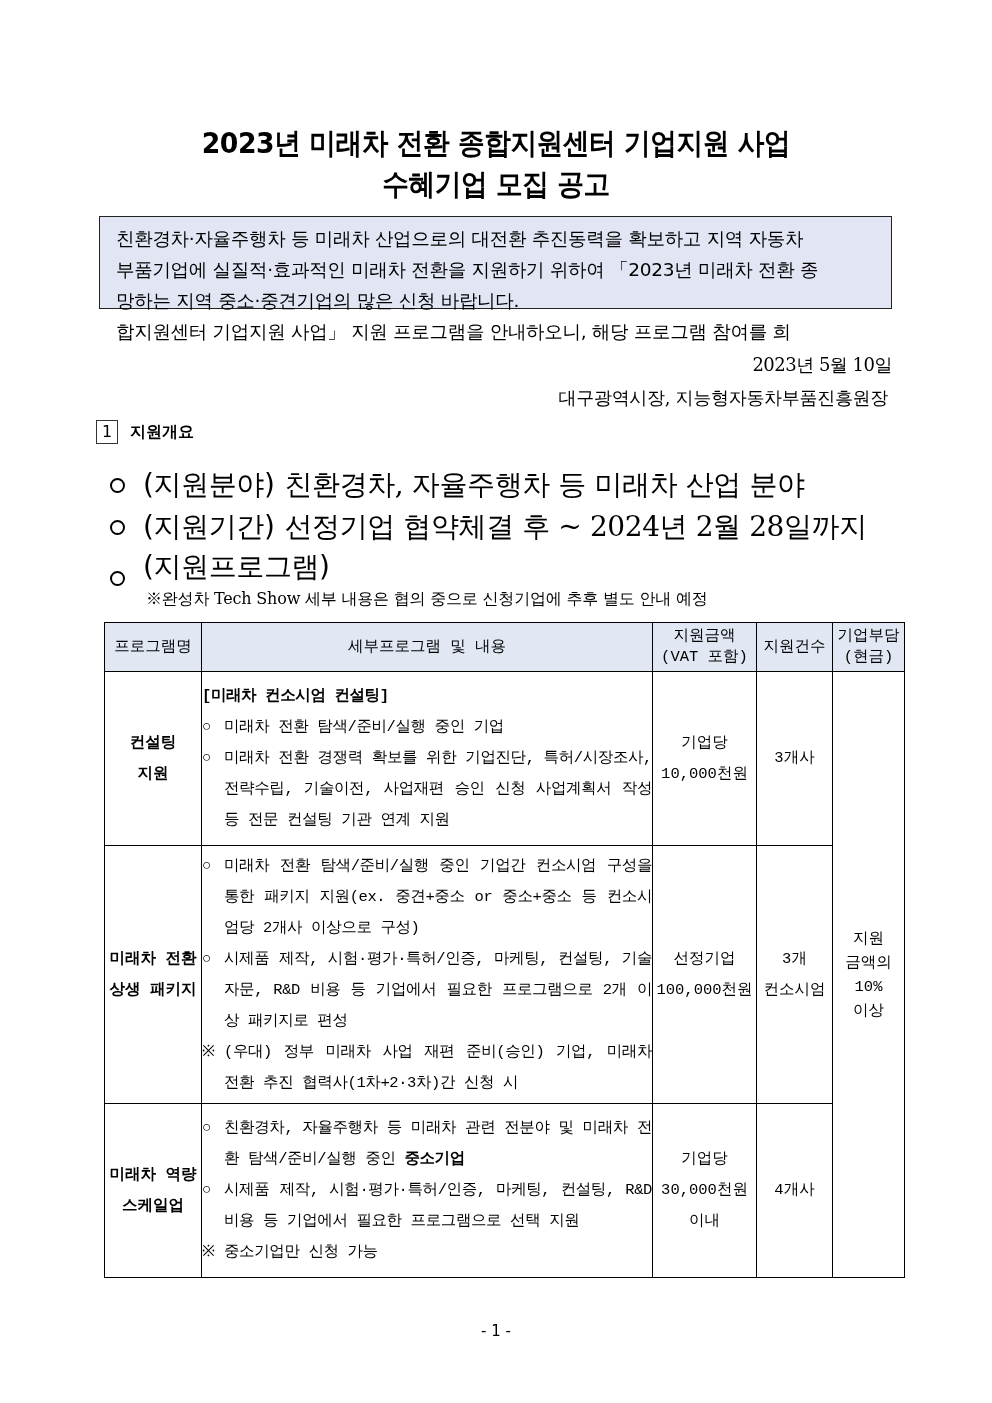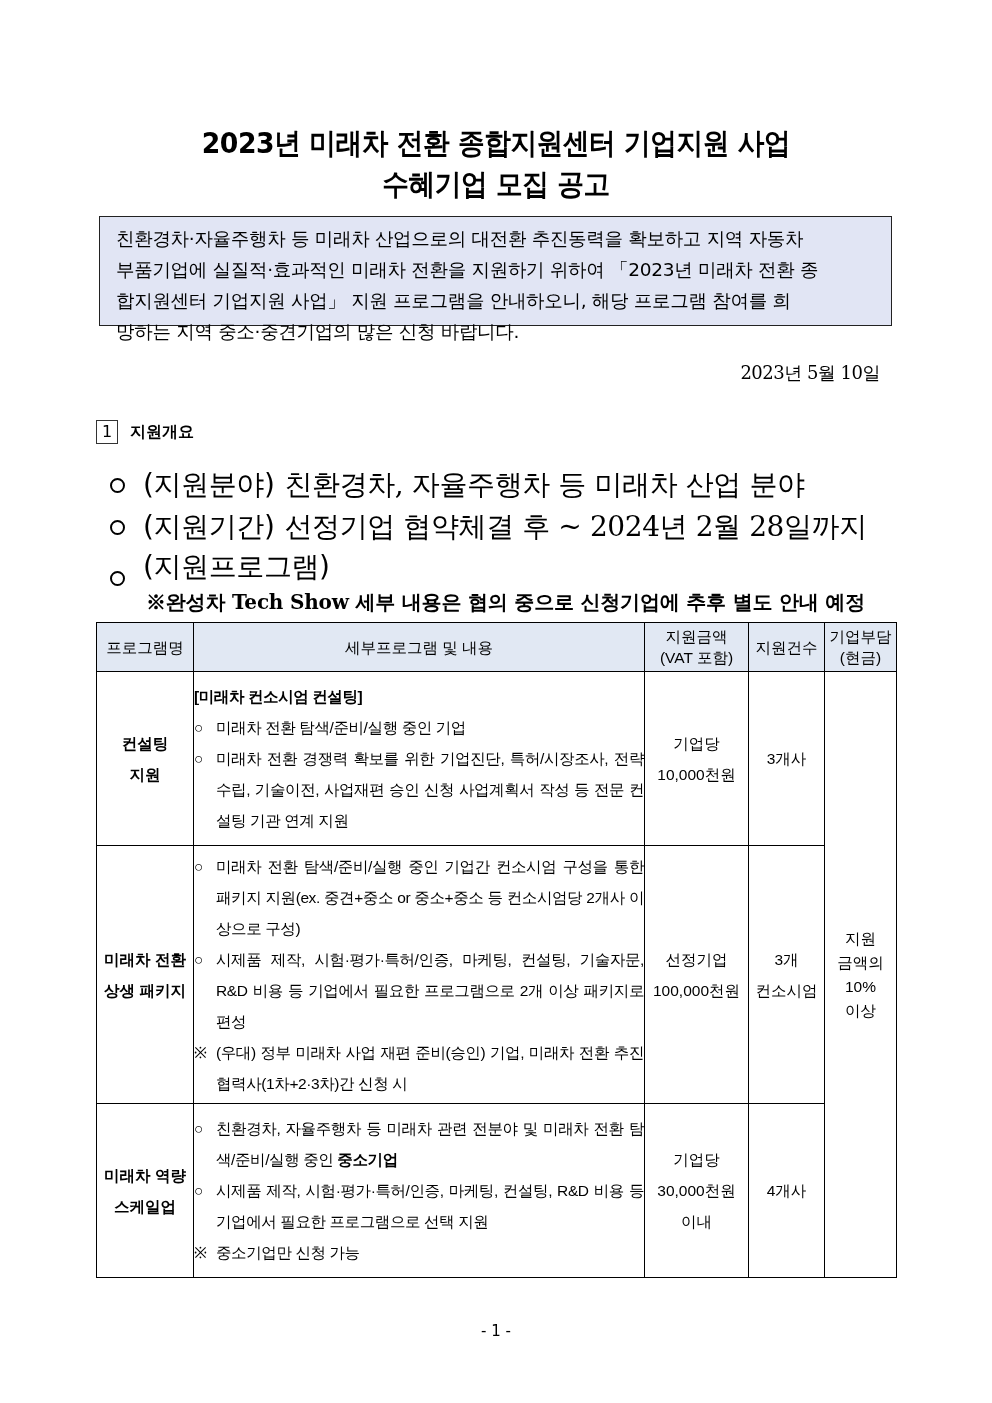--- a/index.html
+++ b/index.html
@@ -3,40 +3,40 @@
 <meta charset="utf-8">
 <style>
   html, body { margin:0; padding:0; background:#ffffff; }
   body { width:992px; height:1403px; position:relative; font-family:"DejaVu Sans", sans-serif; color:#000; }
   .page { position:absolute; left:0; top:0; width:992px; height:1403px; }
 
   .title { position:absolute; left:0; width:992px; text-align:center; font-family:"DejaVu Sans", sans-serif; font-weight:bold; font-size:29px; letter-spacing:-0.5px; transform:scaleX(0.92); }
   .title.l1 { top:124px; }
   .title.l2 { top:165px; }
 
-  .summary { position:absolute; left:99px; top:216px; width:793px; height:110px; box-sizing:border-box; border:1.5px solid #222; background:#e1e5f4; padding:6px 14px 7px 16px; }
+  .summary { position:absolute; left:99px; top:216px; width:793px; height:93px; box-sizing:border-box; border:1.5px solid #222; background:#e1e5f4; padding:6px 14px 7px 16px; }
   .summary p { margin:0; font-family:"DejaVu Sans", sans-serif; font-size:18.5px; line-height:31px; text-align:justify; letter-spacing:-0.3px; }
 
-  .date { position:absolute; right:112px; top:353px; font-family:"DejaVu Serif", serif; font-size:18px; letter-spacing:-0.5px;margin-top:8px; }
+  .date { position:absolute; right:100px; top:353px; font-family:"DejaVu Serif", serif; font-size:18px; letter-spacing:-0.5px; }
   .issuer { position:absolute; right:104px; top:386px; font-family:"DejaVu Serif", serif; font-size:18px; letter-spacing:-0.3px; }
 
   .section { position:absolute; left:96px; top:420px; display:flex; align-items:center; }
   .section .num { display:inline-block; width:20px; height:22px; border:1px solid #333; font-size:16px; line-height:22px; text-align:center; margin-right:12px; font-family:"DejaVu Sans", sans-serif; }
   .section .stitle { font-weight:bold; font-size:16px; font-family:"DejaVu Sans", sans-serif; }
 
   .bullet { position:absolute; left:110px; display:flex; align-items:center; font-size:28px; font-family:"DejaVu Serif", serif; letter-spacing:-0.4px; }
   .bullet .circ { display:inline-block; width:11px; height:11px; border:2.2px solid #000; border-radius:50%; margin-right:18px; }
   .bullet .key { font-family:"DejaVu Sans", sans-serif; margin-right:10px; }
   .b1 { top:466px; }
   .b2 { top:508px; }
   .b3 { top:548px;align-items:flex-end; }
 
-  .note { position:absolute; left:146px; top:589px; font-family:"DejaVu Serif", serif; font-weight:bold; font-size:20px; letter-spacing:-0.2px; }
+  .note { position:absolute; left:146px; top:589px; font-family:"DejaVu Serif", serif; font-weight:normal; font-size:16px; letter-spacing:-0.2px; }
 
-  table.prog { position:absolute; left:96px; top:622px; width:800px; border-collapse:collapse; table-layout:fixed; font-family:Liberation Sans, sans-serif; }
+  table.prog { position:absolute; left:104px; top:622px; width:800px; border-collapse:collapse; table-layout:fixed; font-family:Liberation Mono, monospace; }
   table.prog th, table.prog td { border:1.3px solid #000; }
   table.prog th { background:#e1e8f3; font-weight:normal; font-size:15.5px; height:48px; line-height:21px; padding:0; text-align:center; }
   table.prog td { font-size:15.5px; vertical-align:middle; padding:0; }
   td.pname { text-align:center; font-weight:bold; font-size:16.5px; line-height:31px;margin-left:40px; }
   td.detail { padding:4px 6px 4px 6px; }
   td.amt, td.cnt, td.burden { text-align:center; line-height:31px; }
   .dline { line-height:31px; letter-spacing:-0.4px; padding-left:22px; text-indent:-22px; text-align:justify; }
   .dline.head { font-weight:bold; padding-left:0; text-indent:0; }
   .sym { display:inline-block; width:22px; text-indent:0; }
   b.em { font-weight:bold; }
@@ -47,25 +47,26 @@
 <body>
 
 <div class="page">
 
   <div class="title l1">2023년 미래차 전환 종합지원센터 기업지원 사업</div>
   <div class="title l2">수혜기업 모집 공고</div>
 
   <div class="summary">
     <p>친환경차·자율주행차 등 미래차 산업으로의 대전환 추진동력을 확보하고 지역 자동차</p>
     <p>부품기업에 실질적·효과적인 미래차 전환을 지원하기 위하여 「2023년 미래차 전환 종</p>
+    <p>망하는 지역 중소·중견기업의 많은 신청 바랍니다.</p>
     <p>합지원센터 기업지원 사업」 지원 프로그램을 안내하오니, 해당 프로그램 참여를 희</p>
-    <p>망하는 지역 중소·중견기업의 많은 신청 바랍니다.</p>
   </div>
 
   <div class="date">2023년 5월 10일</div>
+  <div class="issuer">대구광역시장, 지능형자동차부품진흥원장</div>
 
   <div class="section">
     <span class="num">1</span>
     <span class="stitle">지원개요</span>
   </div>
 
   <div class="bullet b1">
     <span class="circ"></span>
     <span class="key">(지원분야)</span>
     <span>친환경차, 자율주행차 등 미래차 산업 분야</span>

